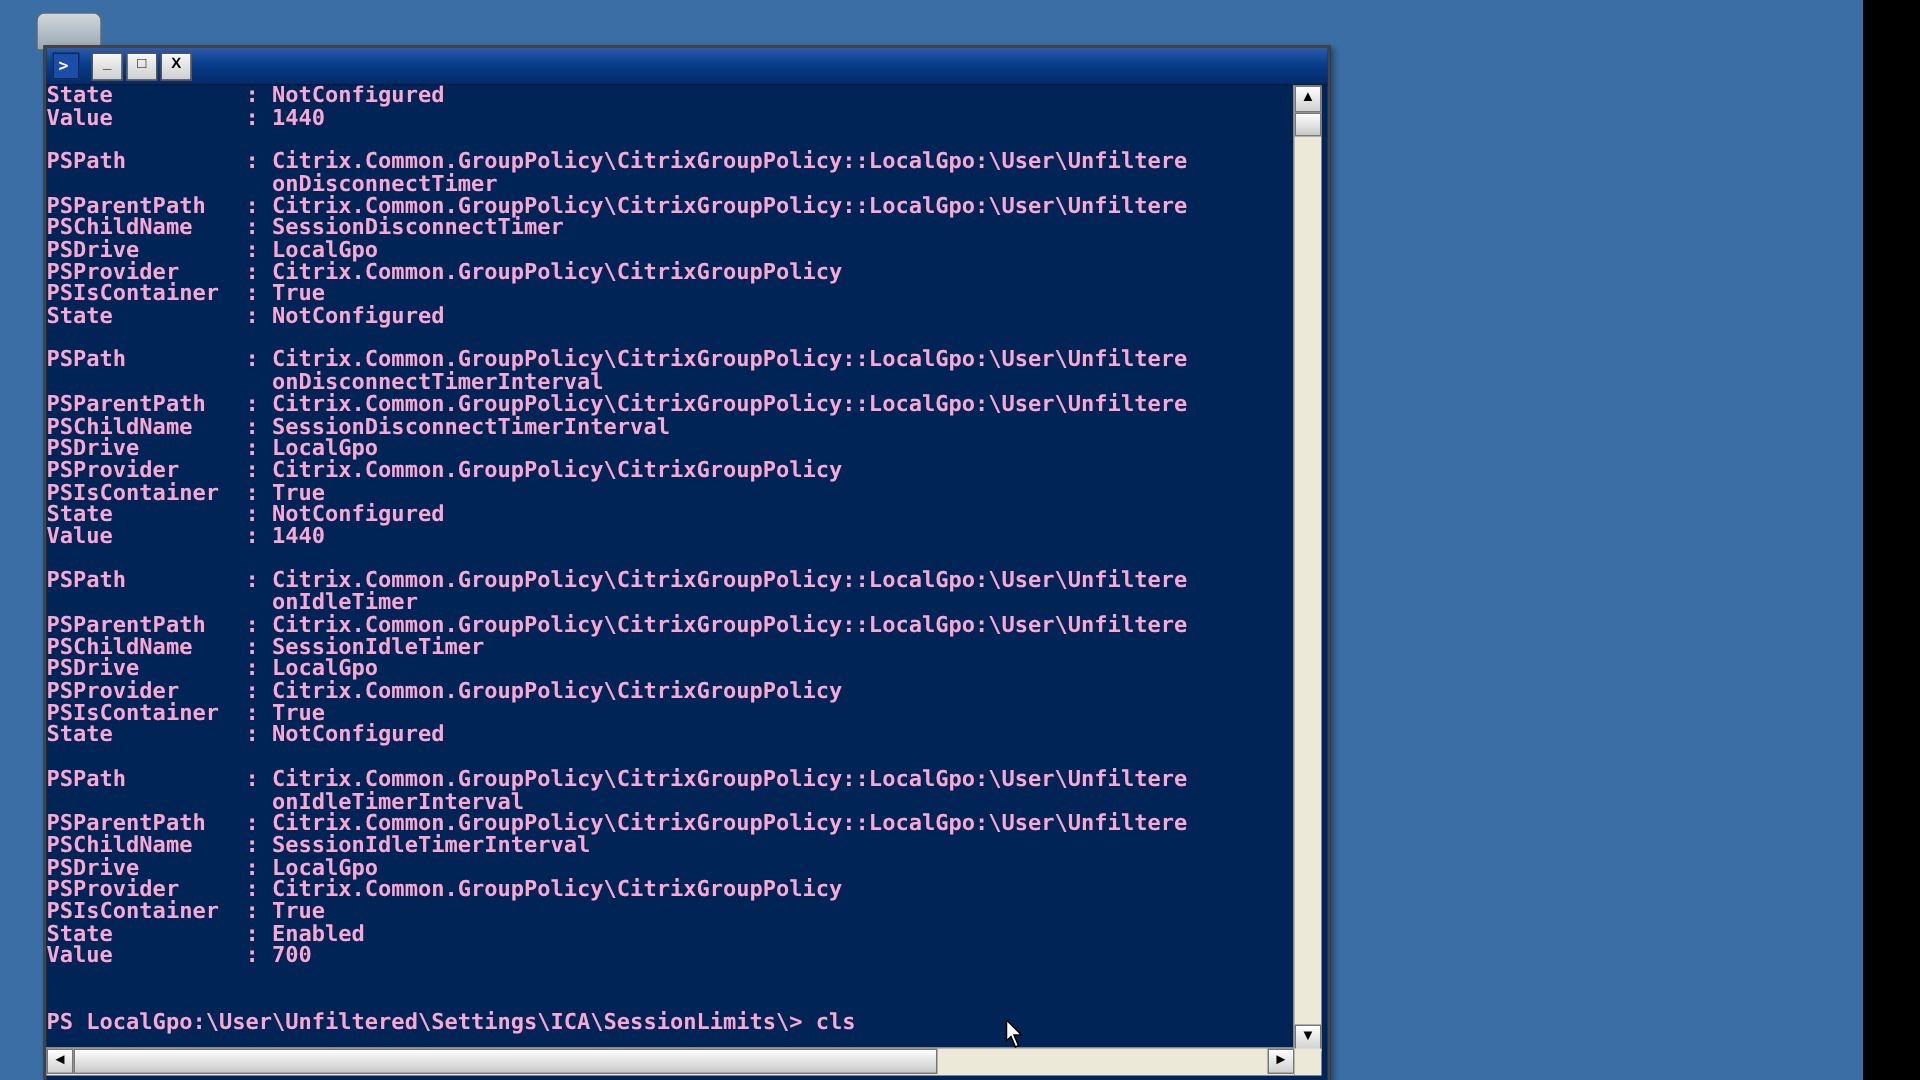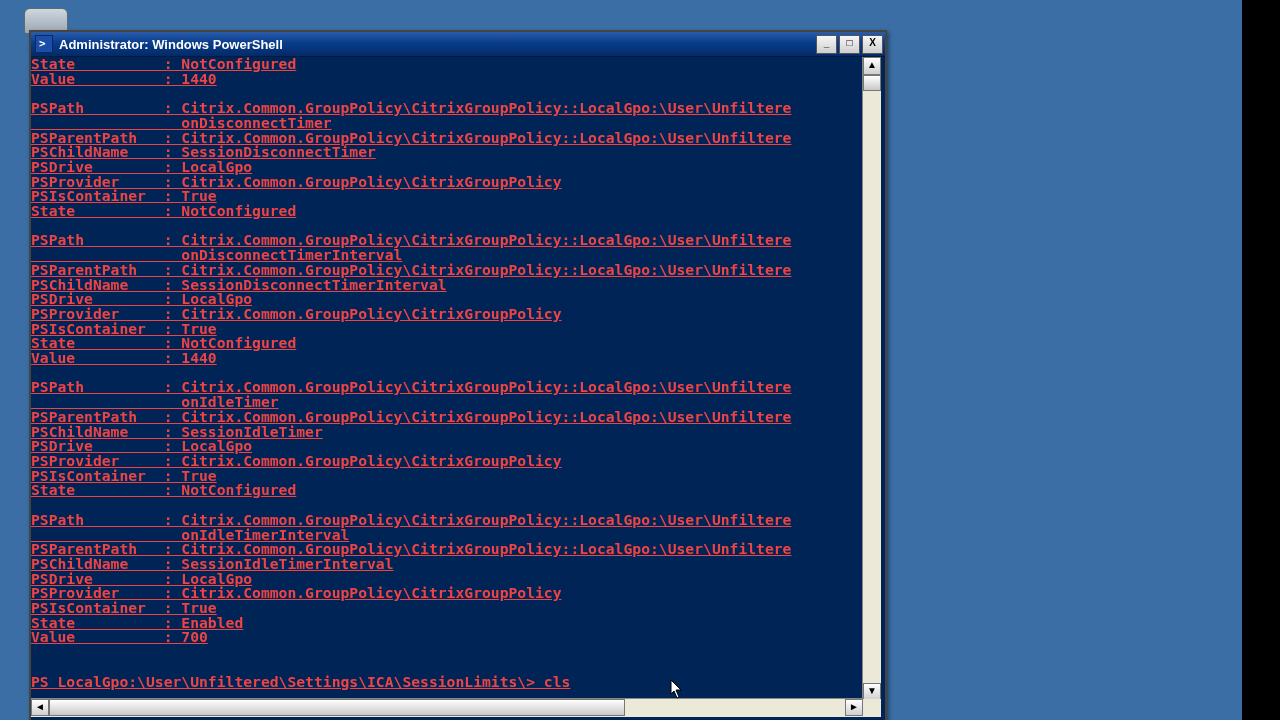--- a/index.html
+++ b/index.html
@@ -85,24 +85,23 @@
     height: 660px;
     background: #012456;
   }
   .content {
     position: absolute;
     left: 0;
     top: 0;
     width: 828px;
     height: 644px;
     overflow: hidden;
-    color: #ef4444;
+    color: #f9a8d4;
     font: bold 14.7px/14.7px "Lucida Console","Consolas",monospace;
     white-space: pre;
-    text-decoration: underline;
   }
   .vscroll {
     position: absolute;
     right: 0;
     top: 0;
     width: 18px;
     height: 644px;
     background: #ece9d8;
     border-left: 1px solid #888;
   }
@@ -174,21 +173,20 @@
 </style>
 </head>
 <body>
 
 <div class="right-black-strip"></div>
 <div class="recycle-bin"></div>
 
 <div class="window">
   <div class="titlebar">
     <div class="titlebar-icon"></div>
-    <div class="titlebar-text">Administrator: Windows PowerShell</div>
     <div class="win-btn">_</div>
     <div class="win-btn">□</div>
     <div class="win-btn">X</div>
   </div>
   <div class="client">
     <div class="content" id="console">State          : NotConfigured
 Value          : 1440
 
 PSPath         : Citrix.Common.GroupPolicy\CitrixGroupPolicy::LocalGpo:\User\Unfiltere
                  onDisconnectTimer

